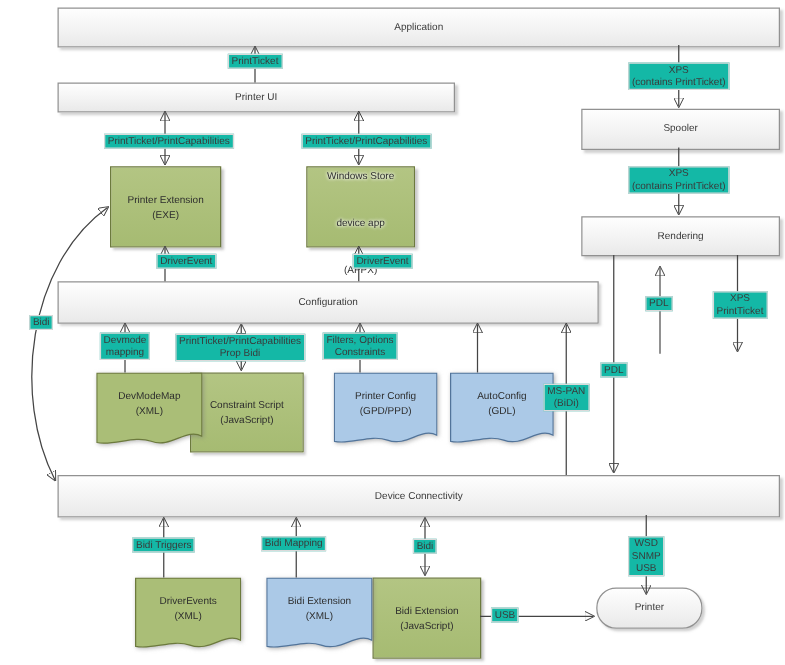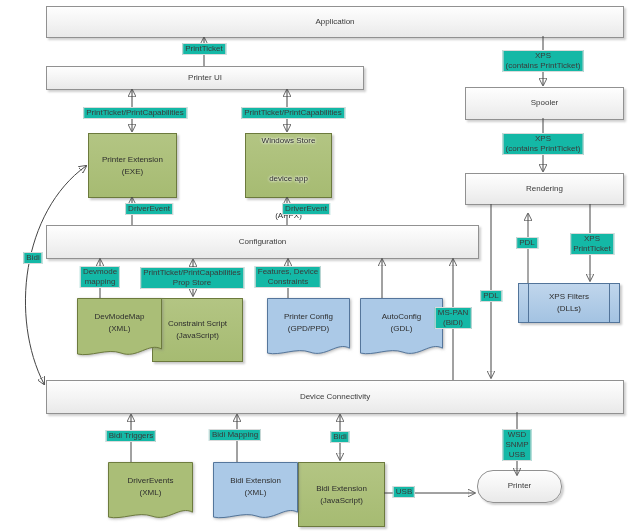--- a/index.html
+++ b/index.html
@@ -121,26 +121,20 @@
   <div class="doc" style="left:193px;top:462px;width:85px;height:61px">
     <svg viewBox="0 0 85 62" preserveAspectRatio="none">
       <path class="blue-path" d="M0.5,0.5 L84.5,0.5 L84.5,51 C72,44 60,61 44,55 C30,50 14,59 0.5,56 Z"></path>
     </svg>
     <div class="doc-label">
       <div>Bidi Extension</div>
       <div>(XML)</div>
     </div>
   </div>
 
-  <div class="cbox blue" style="left:518px;top:283px;width:100px;height:38px">
-    <div class="vbar" style="left:9px"></div>
-    <div class="vbar" style="right:9px"></div>
-    <div>XPS Filters</div>
-    <div>(DLLs)</div>
-  </div>
 
   <svg class="connectors" width="628" height="532" viewBox="0 0 628 532">
     <defs>
       <marker id="ah" markerUnits="userSpaceOnUse" markerWidth="8" markerHeight="8" viewBox="0 0 10 10" refX="8.5" refY="5" orient="auto-start-reverse">
         <path d="M0,0 L10,5 L0,10 z" fill="#424242"></path>
       </marker>
       <marker id="ahg" markerUnits="userSpaceOnUse" markerWidth="8" markerHeight="8" viewBox="0 0 10 10" refX="8.5" refY="5" orient="auto-start-reverse">
         <path d="M0,0 L10,5 L0,10 z" fill="#8a8a8a"></path>
       </marker>
     </defs>
@@ -179,24 +173,24 @@
   <div class="lbl" style="left:135px;top:113px">PrintTicket/PrintCapabilities</div>
   <div class="lbl" style="left:293px;top:113px">PrintTicket/PrintCapabilities</div>
   <div class="lbl" style="left:149px;top:209px">DriverEvent</div>
   <div class="lbl" style="left:306px;top:209px">DriverEvent</div>
   <div class="lbl" style="left:100px;top:277px">
     <div>Devmode</div>
     <div>mapping</div>
   </div>
   <div class="lbl" style="left:192px;top:278px">
     <div>PrintTicket/PrintCapabilities</div>
-    <div>Prop Store</div>
+    <div>Prop Bidi</div>
   </div>
   <div class="lbl" style="left:288px;top:277px">
-    <div>Features, Device</div>
+    <div>Filters, Options</div>
     <div>Constraints</div>
   </div>
   <div class="lbl" style="left:453px;top:318px">
     <div>MS-PAN</div>
     <div>(BiDi)</div>
   </div>
   <div class="lbl" style="left:491px;top:296px">PDL</div>
   <div class="lbl" style="left:527px;top:243px">PDL</div>
   <div class="lbl" style="left:592px;top:244px">
     <div>XPS</div>

